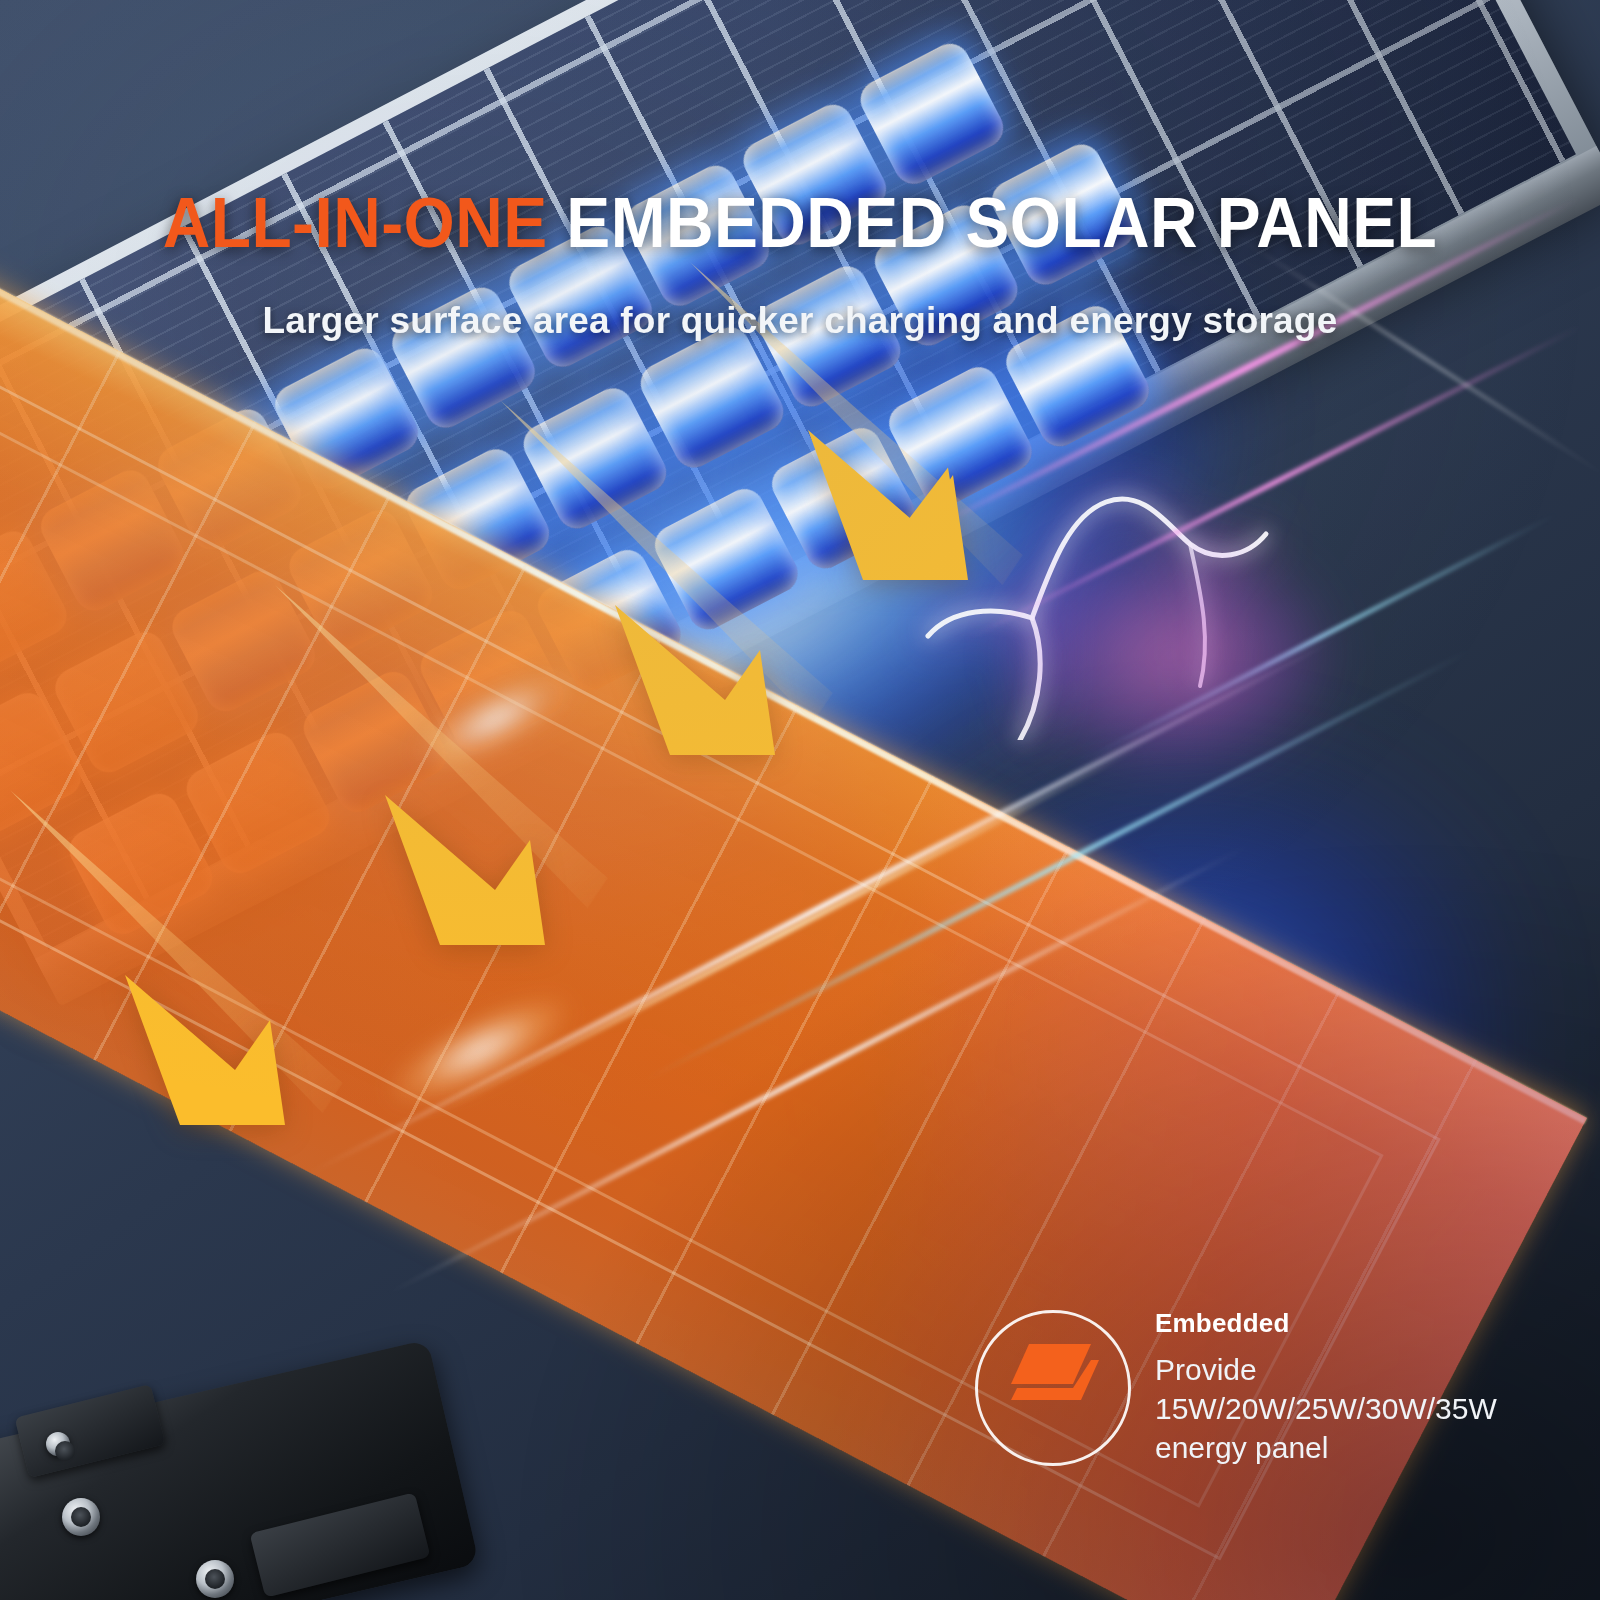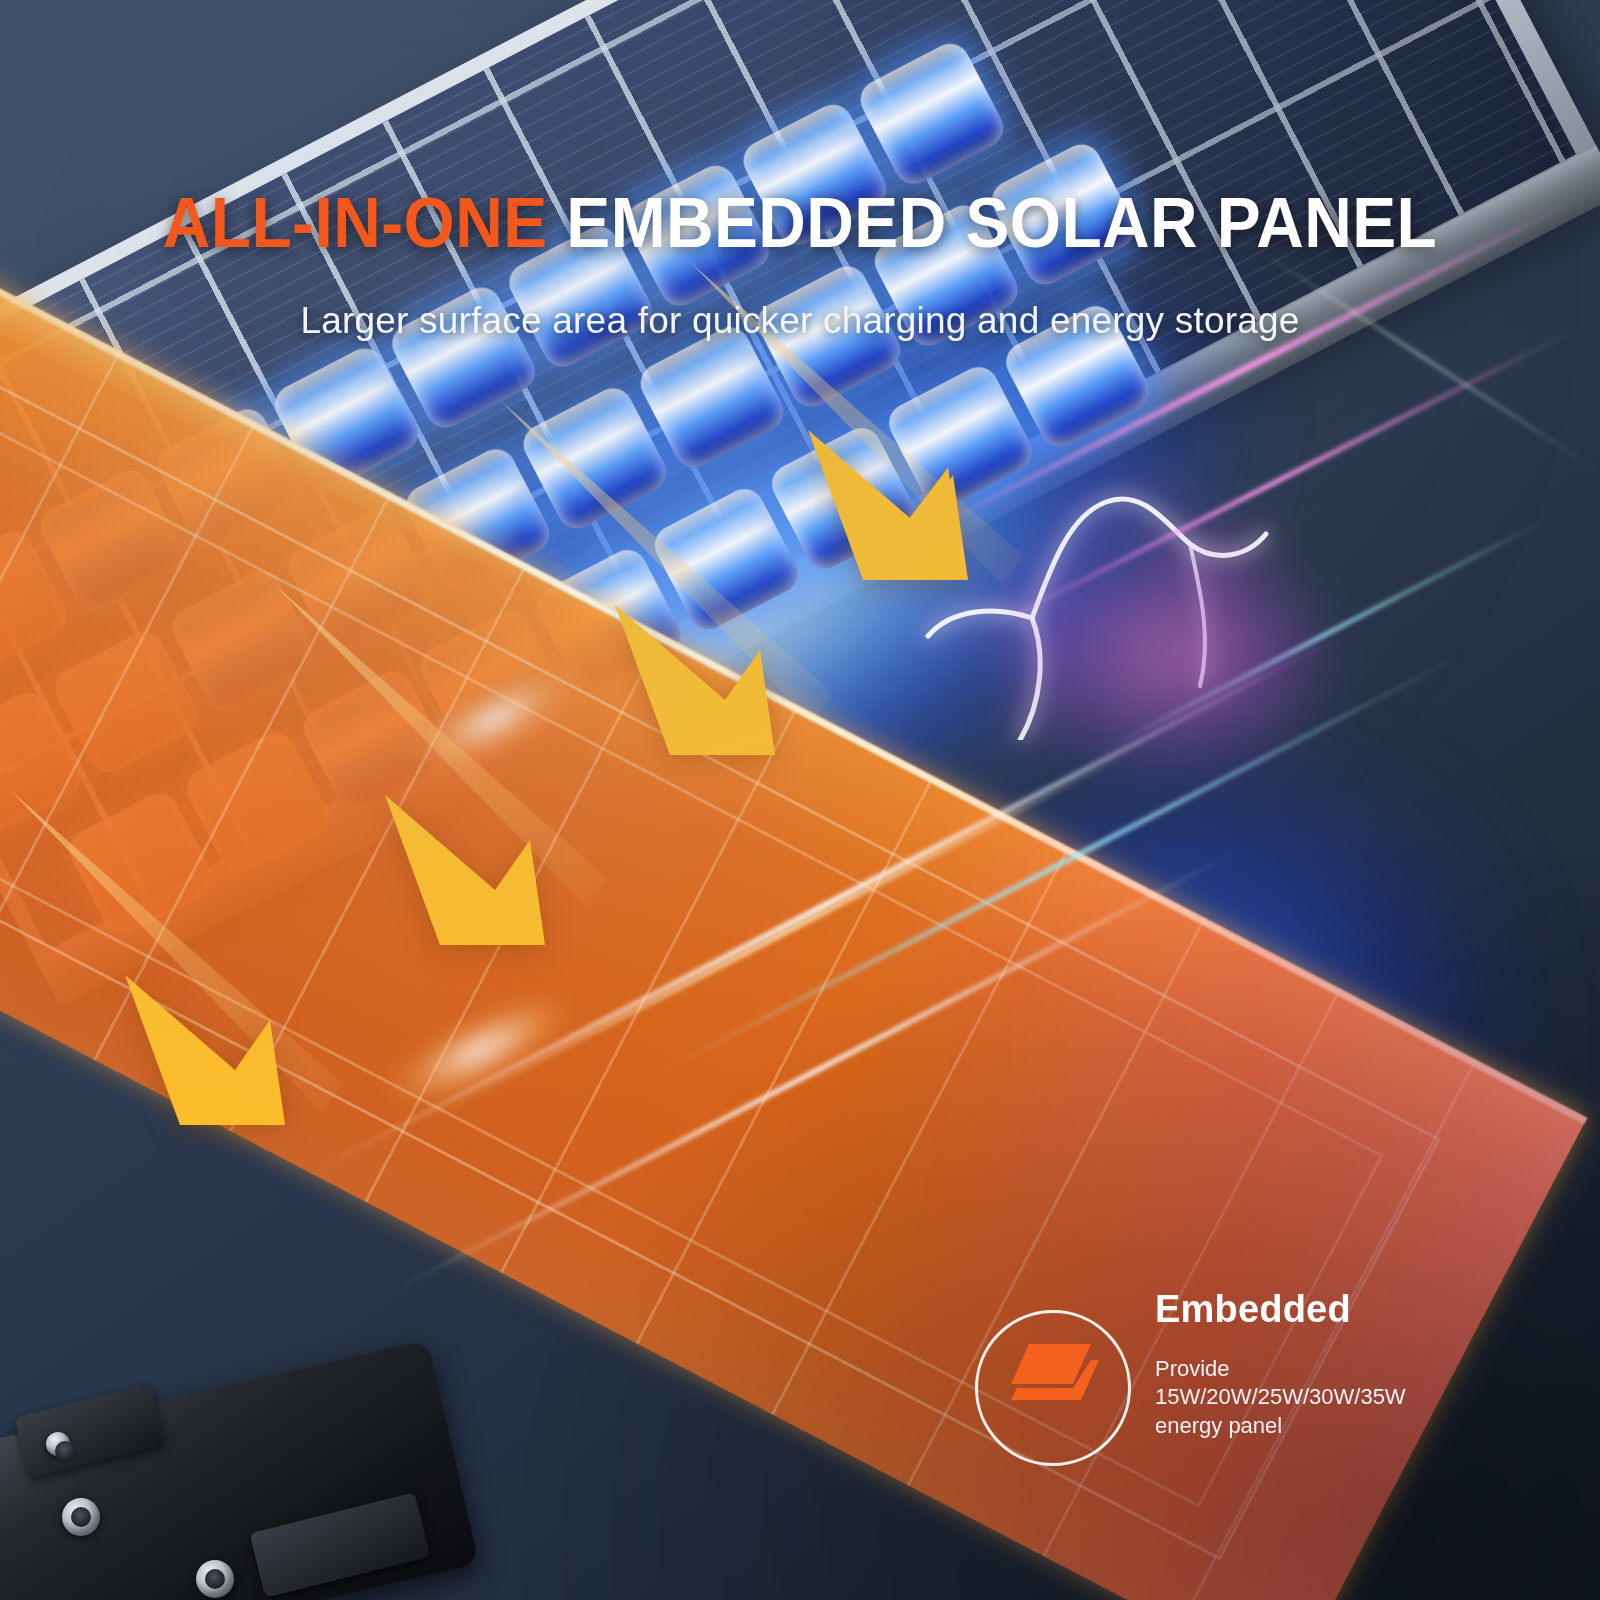--- a/index.html
+++ b/index.html
@@ -103,31 +103,31 @@
 
   
   .headline{position:absolute;left:0;right:0;top:188px;text-align:center;
     font-size:70px;line-height:1;font-weight:bold;letter-spacing:.5px;
     font-family:"Liberation Sans Narrow","Liberation Sans",sans-serif;
     transform:scaleX(.94);white-space:nowrap;
     text-shadow:0 3px 14px rgba(0,0,0,.55);}
   .headline .hl-accent{color:#F2581B;}
   .headline .hl-main{color:#ffffff;}
   .subhead{position:absolute;left:0;right:0;top:300px;text-align:center;
-    font-size:37px;color:#f2f5f8;font-weight:normal;letter-spacing:.2px;white-space:nowrap;
+    font-size:37px;color:#f2f5f8;font-weight:bold;letter-spacing:.2px;white-space:nowrap;
     text-shadow:0 2px 10px rgba(0,0,0,.55);}
 
   
   .badge{position:absolute;left:975px;top:1288px;width:600px;height:210px;}
   .badge-ring{position:absolute;left:0;top:22px;width:150px;height:150px;border-radius:50%;
     border:3px solid rgba(255,255,255,.92);}
   .badge-icon{position:absolute;left:28px;top:52px;width:96px;height:82px;}
   .badge-text{position:absolute;left:180px;top:0;width:420px;}
-  .badge-title{font-size:38px;font-weight:bold;color:#ffffff;line-height:1.12;letter-spacing:.2px;}
-  .badge-desc{margin-top:24px;font-size:22px;color:#f0f3f7;line-height:1.30;font-weight:normal;}
+  .badge-title{font-size:26px;font-weight:bold;color:#ffffff;line-height:1.12;letter-spacing:.2px;margin-top:21px;}
+  .badge-desc{margin-top:12px;font-size:30px;color:#f0f3f7;line-height:1.30;font-weight:normal;}
 </style>
 </head>
 <body>
 
 <div id="stage">
 
   <div class="panel-wrap">
     <div class="panel-frame">
       <div class="panel-glass">
         <div class="cells"></div>

